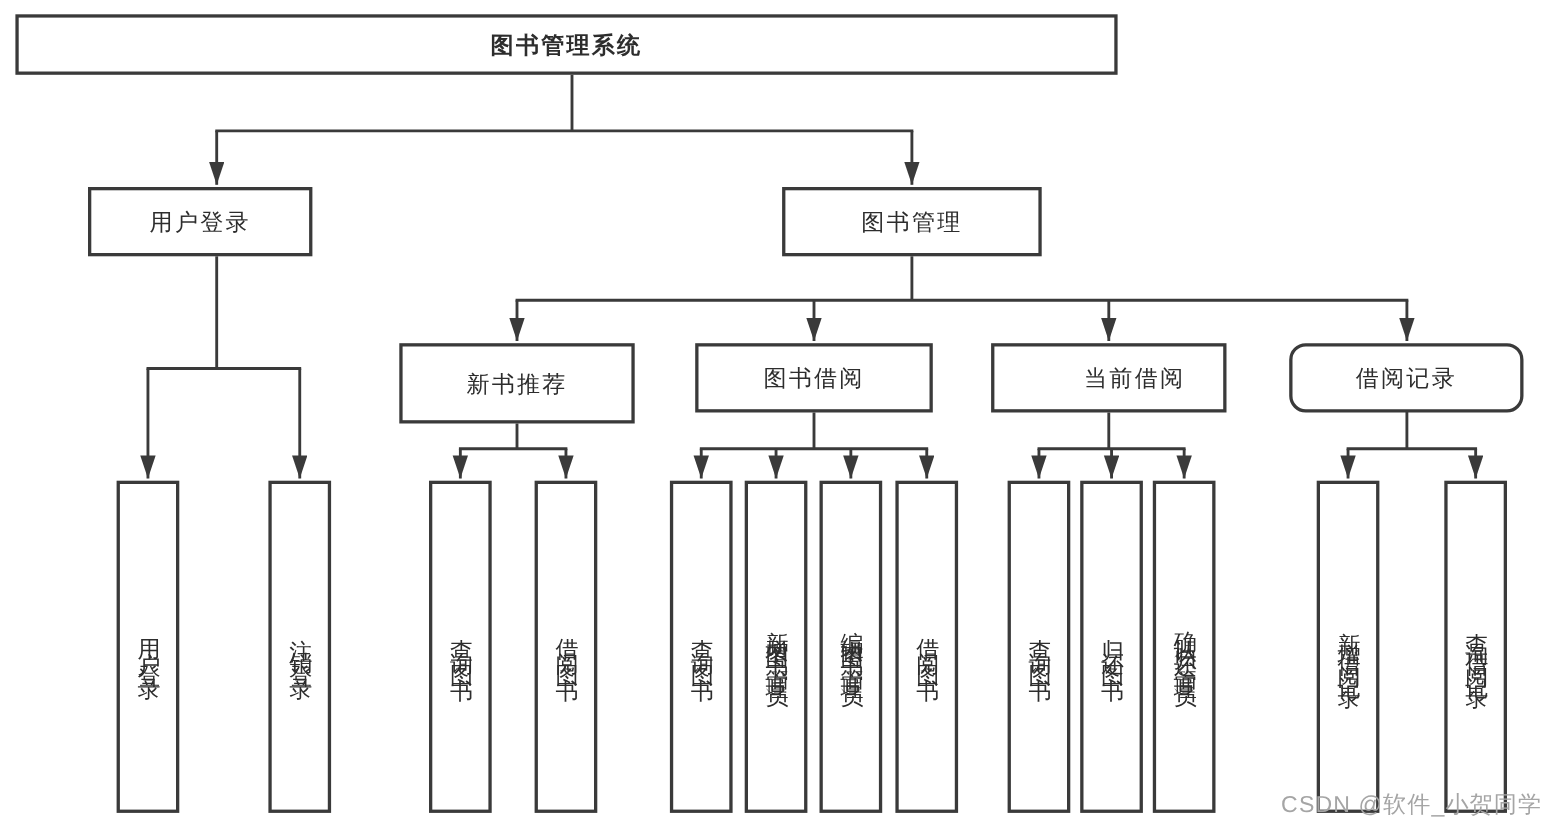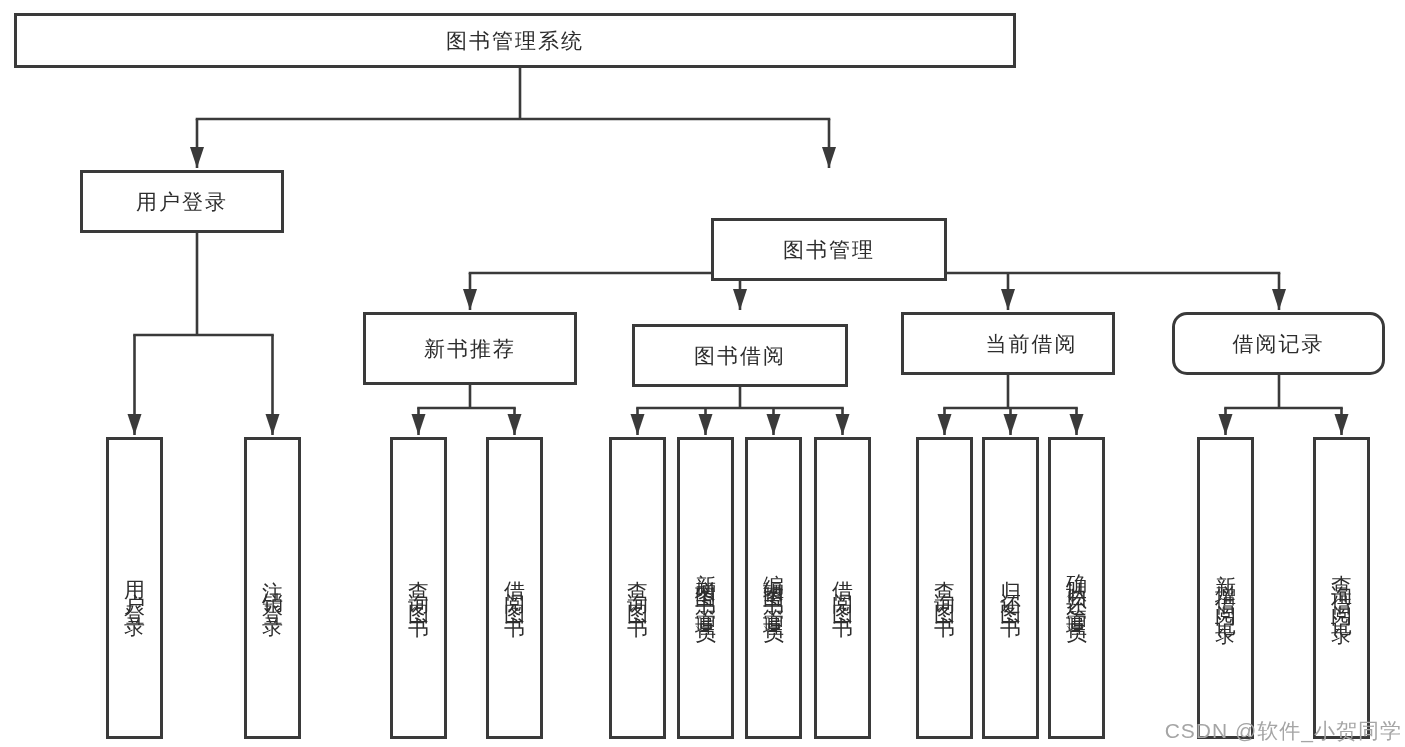--- a/index.html
+++ b/index.html
@@ -109,35 +109,35 @@
     <line x1="705.5" y1="408" x2="705.5" y2="435" marker-end="url(#ah)"></line>
     <line x1="773.5" y1="408" x2="773.5" y2="435" marker-end="url(#ah)"></line>
     <line x1="842.5" y1="408" x2="842.5" y2="435" marker-end="url(#ah)"></line>
     <line x1="944.5" y1="408" x2="944.5" y2="435" marker-end="url(#ah)"></line>
     <line x1="1010.5" y1="408" x2="1010.5" y2="435" marker-end="url(#ah)"></line>
     <line x1="1076.5" y1="408" x2="1076.5" y2="435" marker-end="url(#ah)"></line>
     <line x1="1225.5" y1="408" x2="1225.5" y2="435" marker-end="url(#ah)"></line>
     <line x1="1341.5" y1="408" x2="1341.5" y2="435" marker-end="url(#ah)"></line>
   </svg>
 
-  <div class="box hbox" style="left:14px; top:13px; width:1002px; height:55px;">
+  <div class="box hbox" style="left:14px; top:13px; width:1002px; height:55px;font-weight:bold;">
     <span>图书管理系统</span>
   </div>
 
   <div class="box hbox" style="left:80px; top:170px; width:204px; height:63px;">
     <span>用户登录</span>
   </div>
-  <div class="box hbox" style="left:711px; top:170px; width:236px; height:63px;margin-top:48px;">
+  <div class="box hbox" style="left:711px; top:170px; width:236px; height:63px;">
     <span>图书管理</span>
   </div>
 
   <div class="box hbox" style="left:363px; top:312px; width:214px; height:73px;">
     <span>新书推荐</span>
   </div>
-  <div class="box hbox" style="left:632px; top:312px; width:216px; height:63px;margin-top:12px;">
+  <div class="box hbox" style="left:632px; top:312px; width:216px; height:63px;">
     <span>图书借阅</span>
   </div>
   <div class="box hbox" style="left:901px; top:312px; width:214px; height:63px;padding-left:47px;">
     <span>当前借阅</span>
   </div>
   <div class="box hbox" style="left:1172px; top:312px; width:213px; height:63px;border-radius:15px;">
     <span>借阅记录</span>
   </div>
 
   <div class="box vbox ls-s" style="left:106px;">

